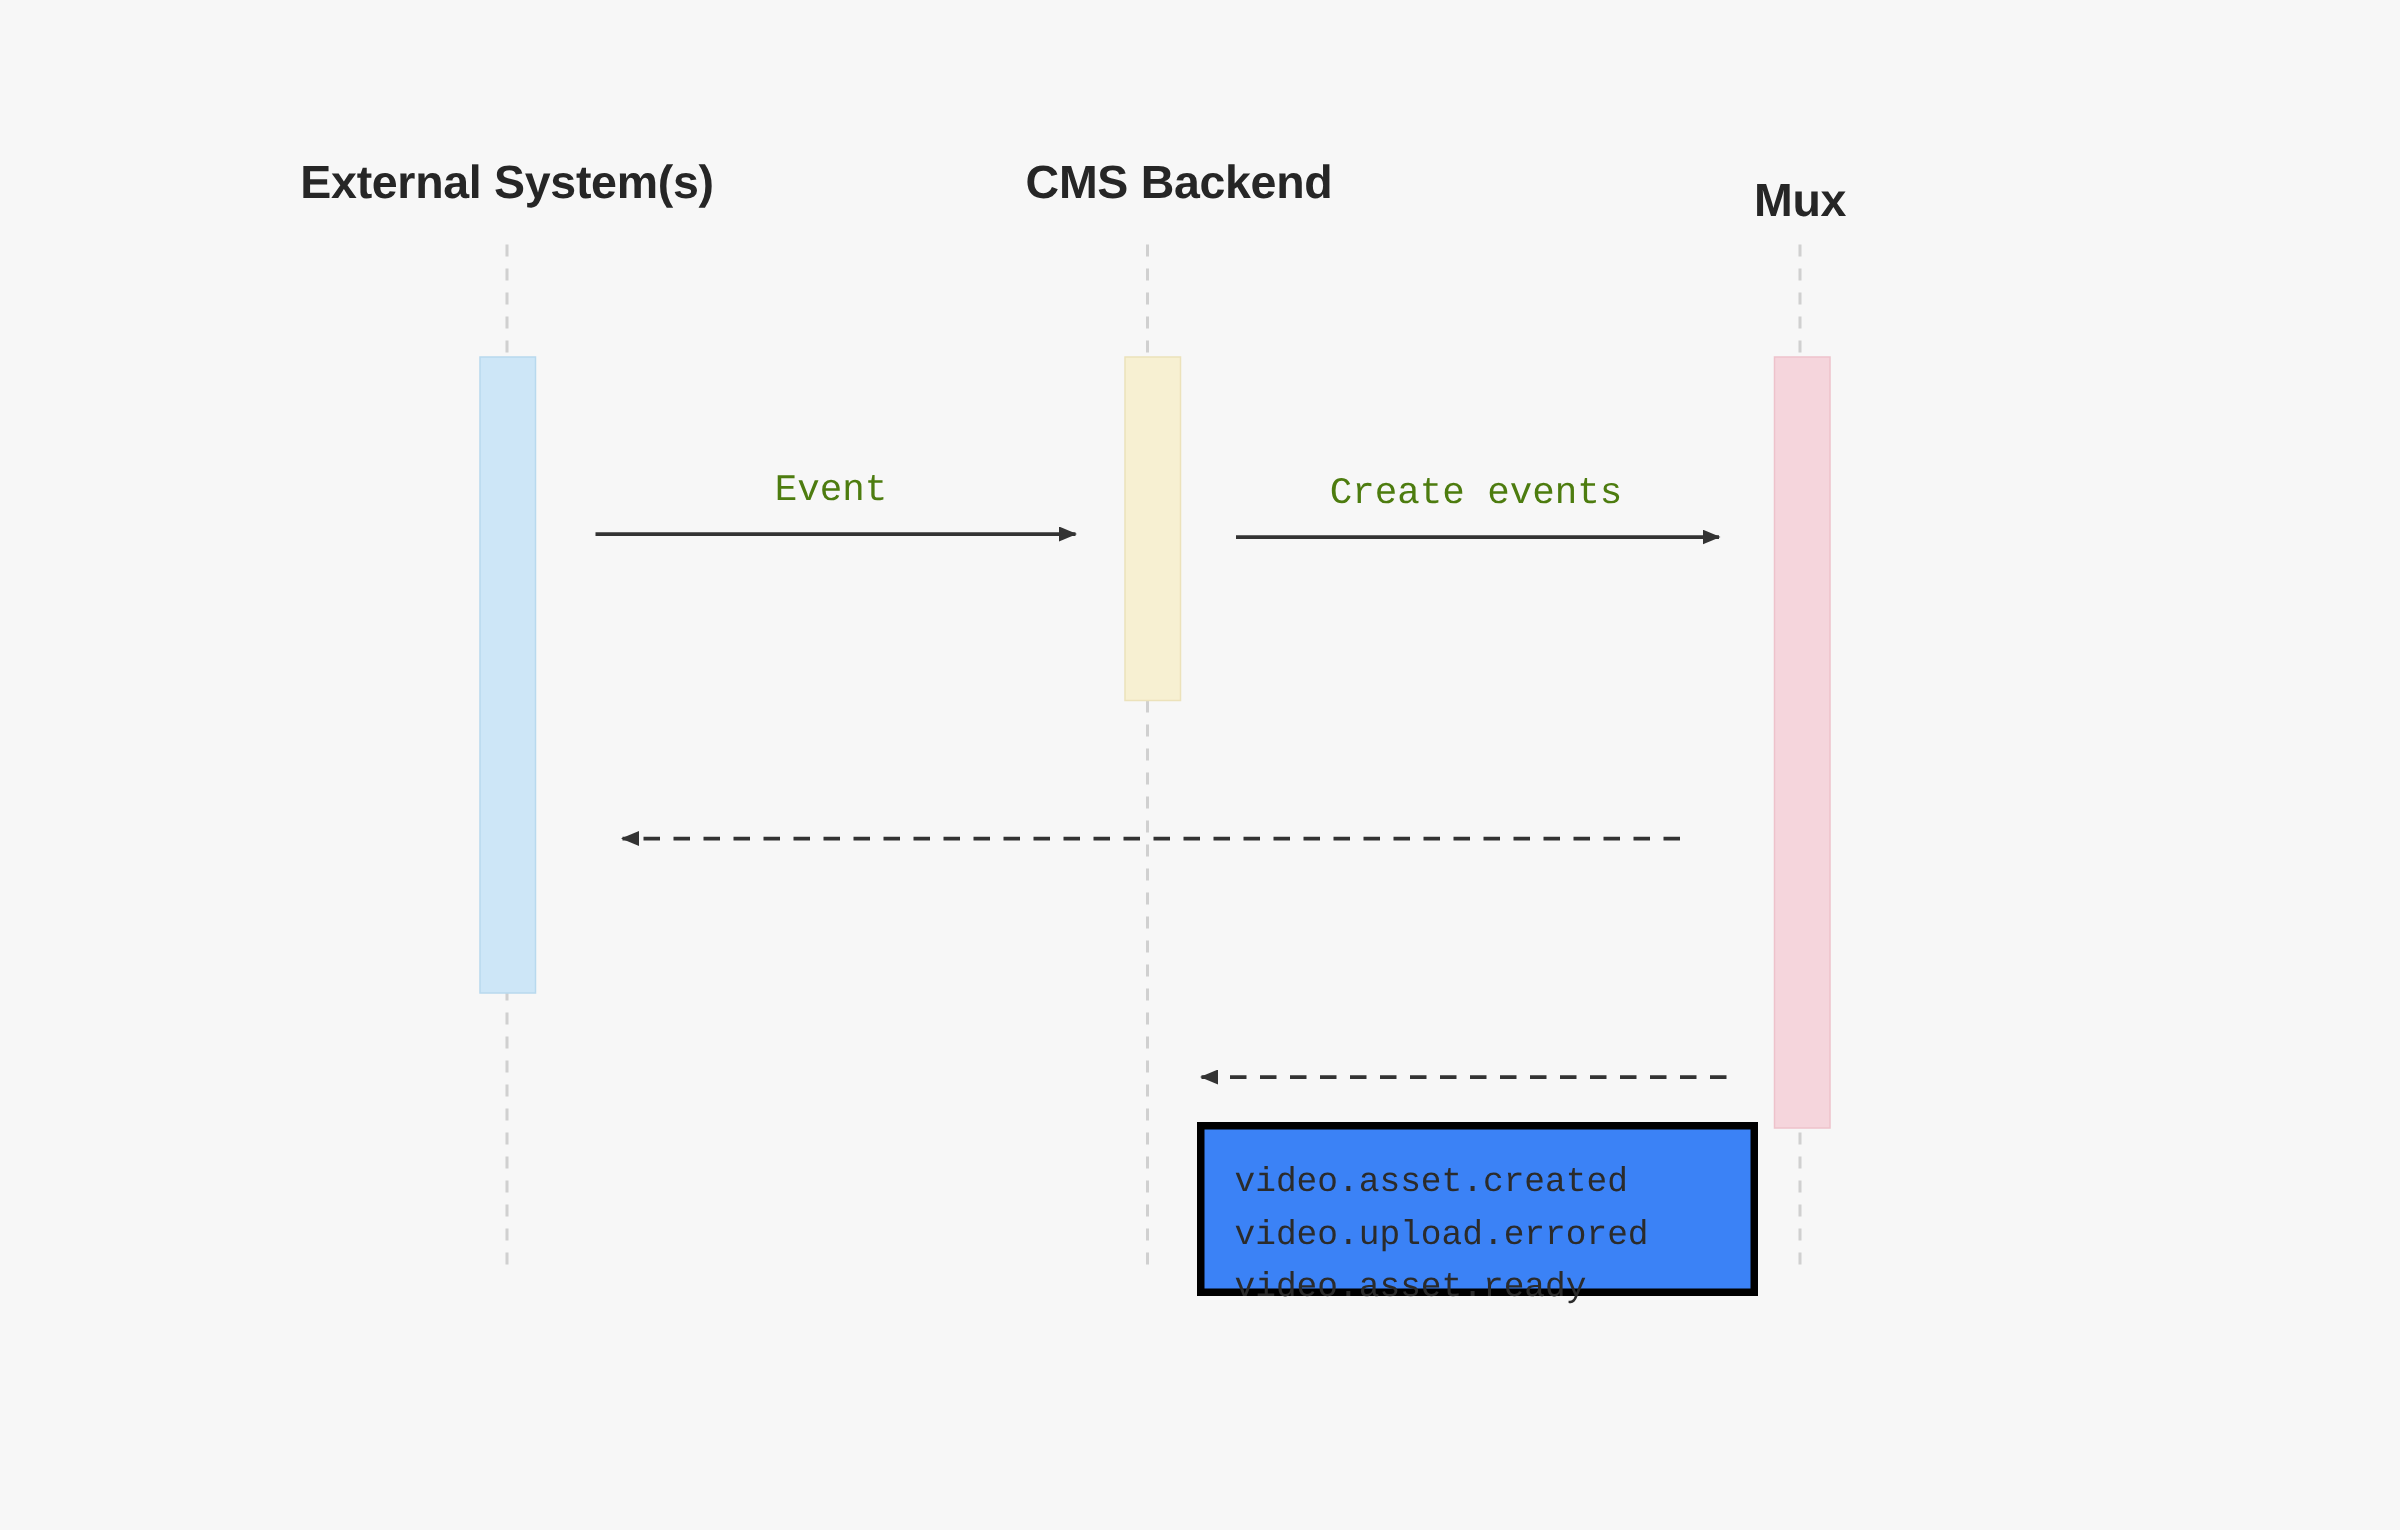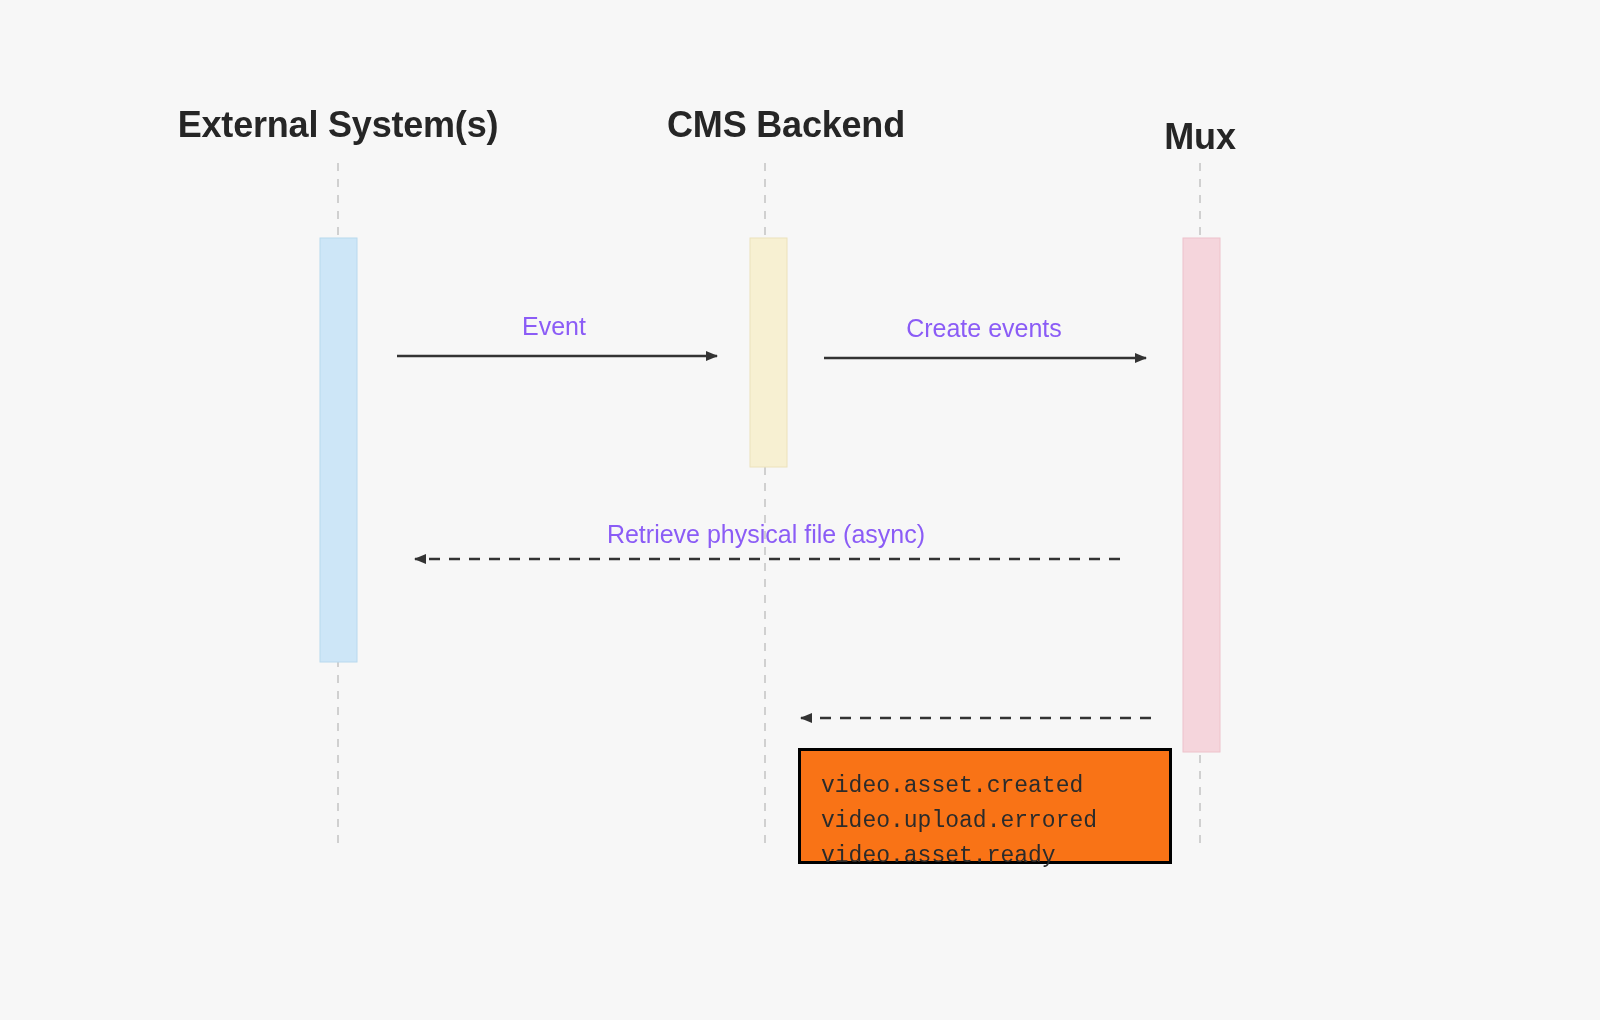--- a/index.html
+++ b/index.html
@@ -21,42 +21,42 @@
   .svg-layer {
     position: absolute;
     left: 0;
     top: 0;
     width: 1600px;
     height: 1020px;
   }
   .participant-label {
     position: absolute;
     font-family: "Liberation Sans", sans-serif;
-    font-size: 36px;
+    font-size: 31px;
     font-weight: bold;
     color: #262626;
     text-align: center;
     white-space: nowrap;
     transform: translateX(-50%);
     letter-spacing: -0.2px;
   }
   .message-label {
     position: absolute;
-    font-family: Liberation Sans, sans-serif;
+    font-family: Liberation Mono, monospace;
     font-size: 25px;
     font-weight: normal;
-    color: #8b5cf6;
+    color: #4d7c0f;
     text-align: center;
     white-space: nowrap;
     transform: translateX(-50%);
   }
   .note-box {
     position: absolute;
-    background: #f97316;
-    border: 3px solid #000000;
+    background: #3b82f6;
+    border: 5px solid #000000;
     box-sizing: border-box;
     padding: 18px 28px 16px 20px;
   }
   .note-line {
     font-family: "Liberation Mono", "DejaVu Sans Mono", monospace;
     font-size: 23px;
     color: #2b2b2b;
     line-height: 35px;
     white-space: pre;
   }
@@ -98,21 +98,20 @@
       <line x1="1151" y1="718" x2="801" y2="718" stroke="#333333" stroke-width="2.5" stroke-dasharray="11 9" marker-end="url(#arrow-left)"></line>
     </g>
   </svg>
 
   <div class="participant-label" style="left:338px; top:104px;">External System(s)</div>
   <div class="participant-label" style="left:786px; top:104px;">CMS Backend</div>
   <div class="participant-label" style="left:1200px; top:116px;">Mux</div>
 
   <div class="message-label" style="left:554px; top:312px;">Event</div>
   <div class="message-label" style="left:984px; top:314px;">Create events</div>
-  <div class="message-label" style="left:766px; top:520px;">Retrieve physical file (async)</div>
 
   <div class="note-box" style="left:798px; top:748px; width:374px; height:116px;">
     <div class="note-line">video.asset.created</div>
     <div class="note-line">video.upload.errored</div>
     <div class="note-line">video.asset.ready</div>
   </div>
 
 </div>
 
 </body></html>

